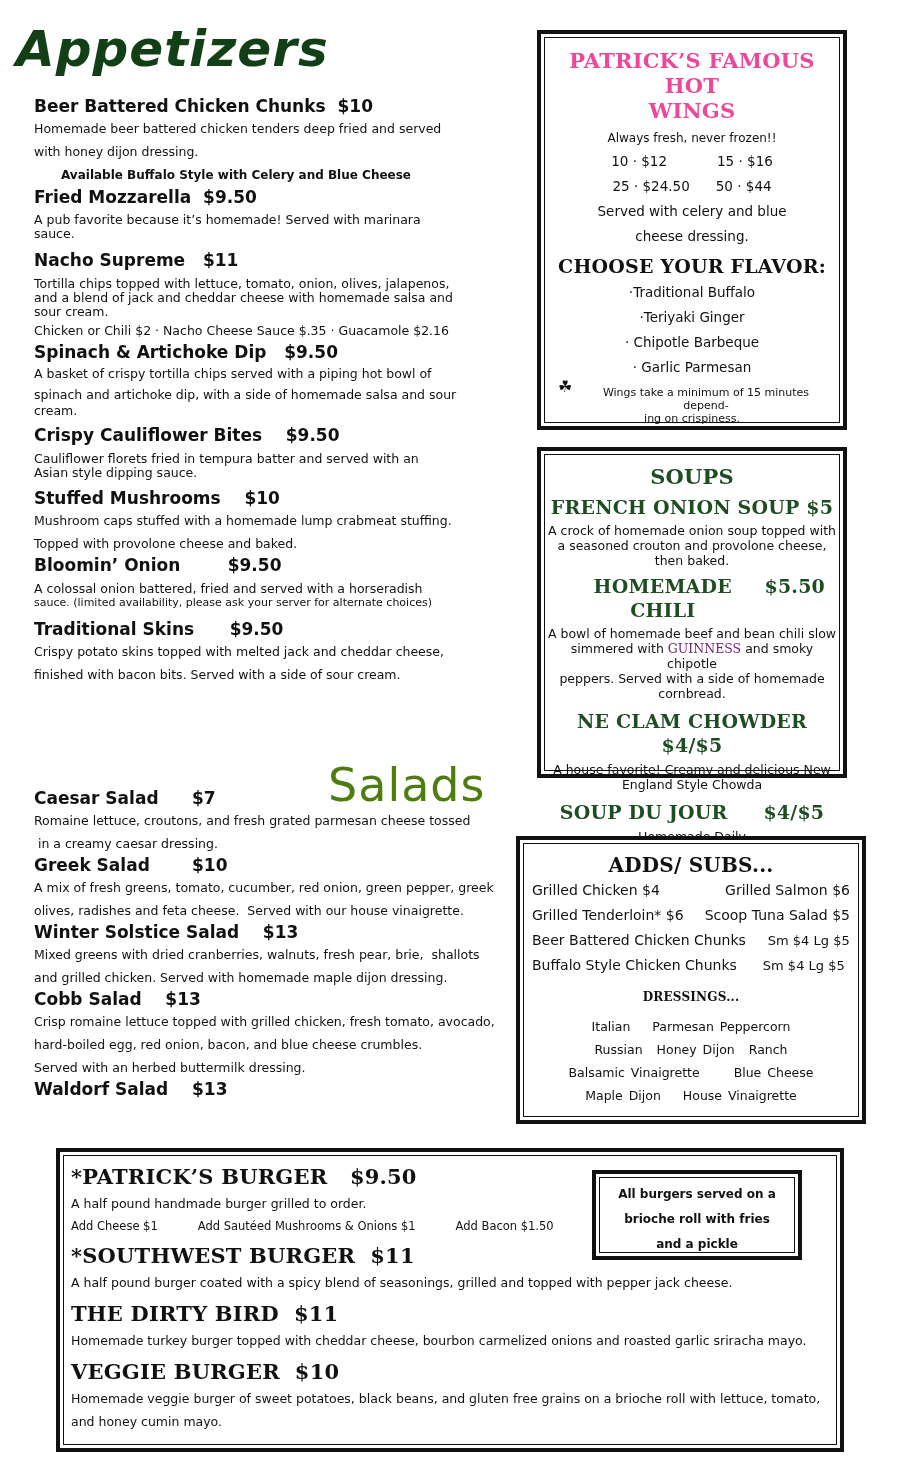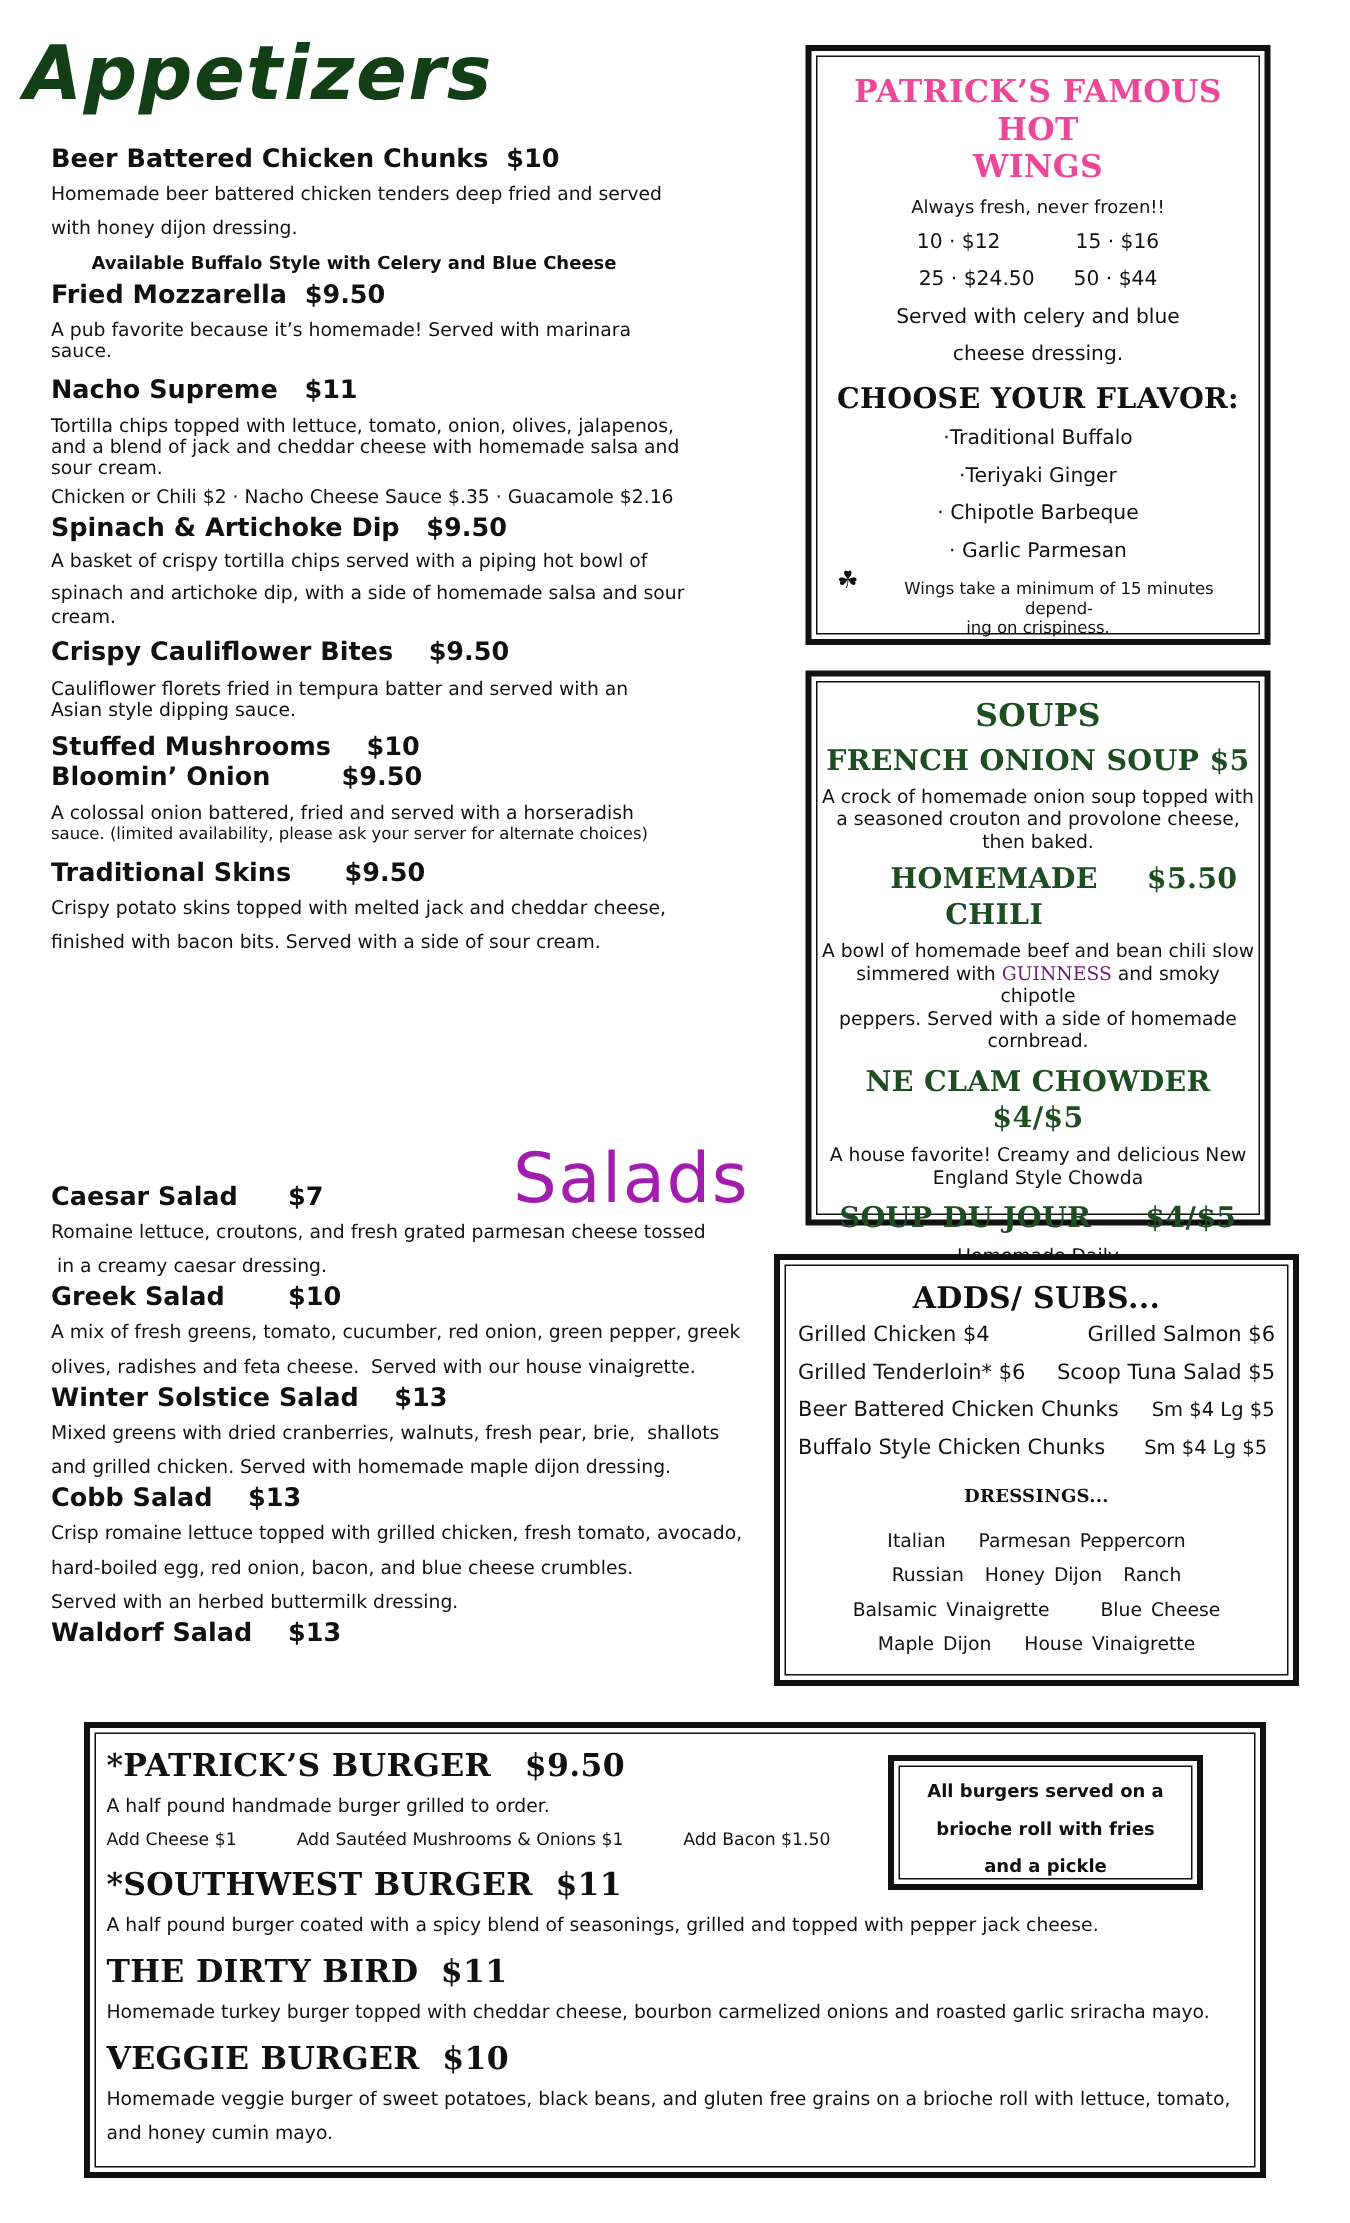--- a/index.html
+++ b/index.html
@@ -4,21 +4,21 @@
 <style>
   * { box-sizing: border-box; margin: 0; padding: 0; }
   html, body { width: 900px; height: 1482px; background: #ffffff; overflow: hidden; }
   body { position: relative; font-family: "DejaVu Sans", sans-serif; color: #111; }
 
   .abs { position: absolute; }
 
   
   .script-title { font-family: "DejaVu Sans", sans-serif; font-weight: bold; letter-spacing: 1px; }
   #appetizers-title { left: 16px; top: 20px; font-size: 50px; color: #133f17; font-style: italic; }
-  #salads-title { left: 342px; top: 758px; font-size: 46px; color: #a21caf; font-weight: normal; }
+  #salads-title { left: 328px; top: 758px; font-size: 46px; color: #4d7c0f; font-weight: normal; }
 
   
   .item-name { font-size: 17px; font-weight: bold; color: #111; white-space: nowrap; }
   .item-name .price { display: inline-block; }
   .desc { font-size: 12.5px; color: #111; line-height: 23px; }
   .desc.tight { line-height: 14px; }
   .note { font-size: 12px; font-weight: bold; }
 
   
   .box { position: absolute; border: 4px solid #111; padding: 3px; background: #fff; }
@@ -77,20 +77,24 @@
     <div style="line-height:12px;">cream.</div>
   </div>
 
   <div class="item-name" style="margin-top:8px;"><span>Crispy Cauliflower Bites</span>&nbsp;&nbsp;&nbsp;&nbsp;<span>$9.50</span></div>
   <div class="desc tight" style="margin-top:7px;">
     <div>Cauliflower florets fried in tempura batter and served with an</div>
     <div>Asian style dipping sauce.</div>
   </div>
 
   <div class="item-name" style="margin-top:8px;"><span>Stuffed Mushrooms</span>&nbsp;&nbsp;&nbsp;&nbsp;<span>$10</span></div>
+  <div class="desc" style="margin-top:1px;">
+    <div>Mushroom caps stuffed with a homemade lump crabmeat stuffing.</div>
+    <div>Topped with provolone cheese and baked.</div>
+  </div>
 
   <div class="item-name" style="margin-top:0px;"><span>Bloomin’ Onion</span>&nbsp;&nbsp;&nbsp;&nbsp;&nbsp;&nbsp;&nbsp;&nbsp;<span>$9.50</span></div>
   <div class="desc tight" style="margin-top:7px;">
     <div>A colossal onion battered, fried and served with a horseradish</div>
     <div style="font-size:11px;">sauce. (limited availability, please ask your server for alternate choices)</div>
   </div>
 
   <div class="item-name" style="margin-top:9px;"><span>Traditional Skins</span>&nbsp;&nbsp;&nbsp;&nbsp;&nbsp;&nbsp;<span>$9.50</span></div>
   <div class="desc" style="margin-top:1px;">
     <div>Crispy potato skins topped with melted jack and cheddar cheese,</div>
@@ -150,21 +154,21 @@
     <div class="box-line">· Chipotle Barbeque</div>
     <div class="box-line">· Garlic Parmesan</div>
     <div style="position:relative; margin-top:6px; font-size:11px; line-height:13px;">
       <span style="position:absolute; left:13px; top:-6px; font-size:16px;">☘</span>
       <div style="padding-left:34px; padding-right:6px;">Wings take a minimum of 15 minutes depend-</div>
       <div>ing on crispiness.</div>
     </div>
   </div>
 </div>
 
-<div class="box" style="left:537px; top:447px; width:310px; height:370px;">
+<div class="box" style="left:537px; top:447px; width:310px; height:331px;">
   <div class="inner center" style="padding-top:8px;">
     <div class="western soup-h" style="font-size:21px; line-height:28px;">Soups</div>
     <div class="western soup-h" style="margin-top:4px;">French Onion Soup $5</div>
     <div class="soup-d" style="margin-top:4px;">
       <div>A crock of homemade onion soup topped with</div>
       <div>a seasoned crouton and provolone cheese,</div>
       <div>then baked.</div>
     </div>
     <div class="western soup-h" style="margin-top:6px; display:flex; justify-content:space-between; padding:0 14px 0 16px;">
       <span>Homemade Chili</span>

